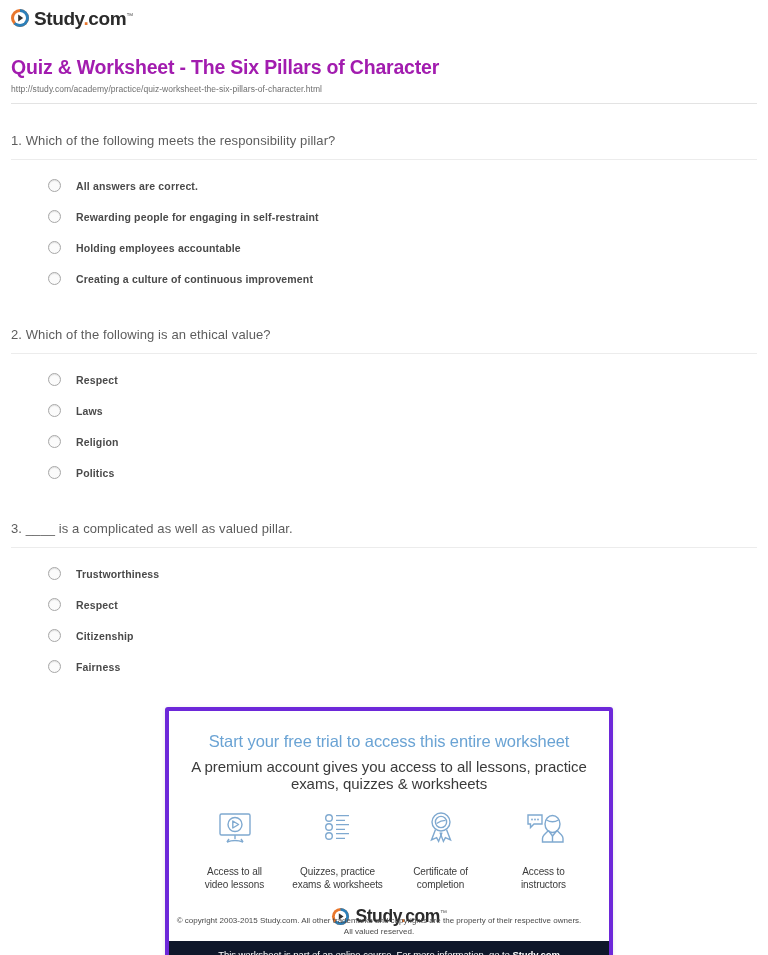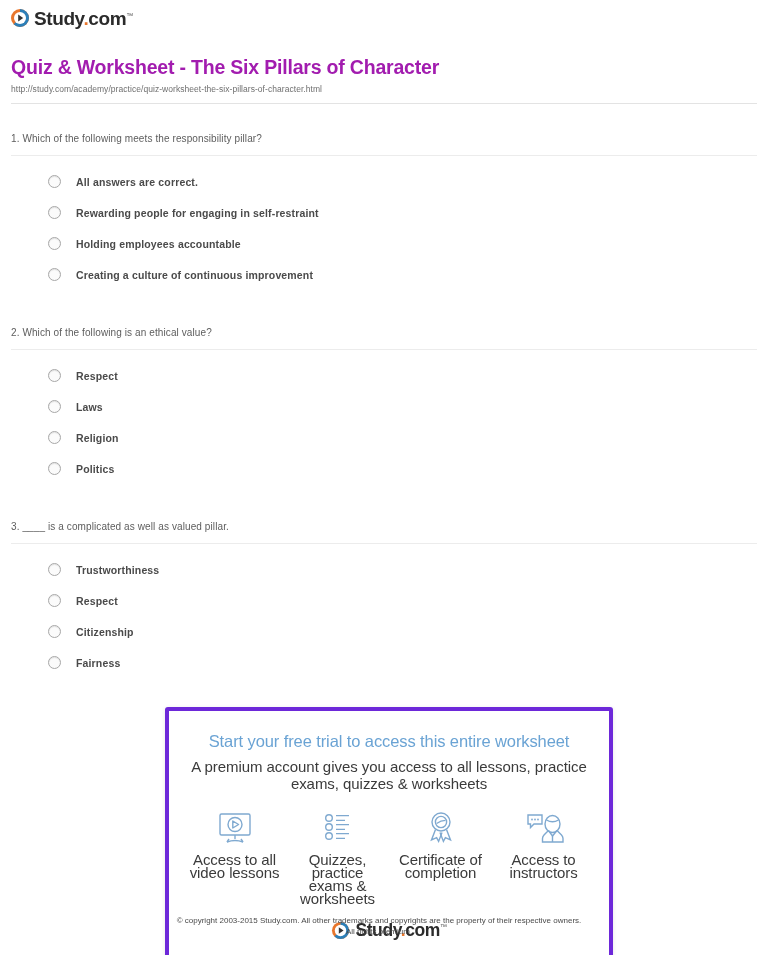--- a/index.html
+++ b/index.html
@@ -69,21 +69,21 @@
     left: 11px;
     top: 103px;
     width: 746px;
     height: 1px;
     background: #e3e3e3;
   }
 
   
   .question-block { position: absolute; left: 0; width: 768px; }
   .q-text {
-    font-size: 10px;
+    font-size: 13px;
     color: #5d5d5d;
     letter-spacing: 0.1px;
     padding-left: 11px;
     white-space: nowrap;
   }
   .q-rule {
     margin-top: 11px;
     margin-left: 11px;
     width: 746px;
     height: 1px;
@@ -150,22 +150,22 @@
   }
   .feature {
     flex: 1 1 0;
     text-align: center;
     display: flex;
     flex-direction: column;
     align-items: center;
   }
   .feature-icon { height: 36px; display: flex; align-items: center; justify-content: center; }
   .feature-label {
-    margin-top: 7px;
-    font-size: 15px;
+    margin-top: 19px;
+    font-size: 10px;
     line-height: 13px;
     color: #3b3b3b;
     letter-spacing: -0.1px;
   }
   .promo-logo {
     display: flex;
     align-items: center;
     justify-content: center;
     gap: 4px;
     padding: 16px 0 14px 0;
@@ -372,16 +372,16 @@
         </svg>
       </span>
       <span class="brand-word"><span>Study</span><span class="dot">.</span><span>com</span><span class="brand-tm">™</span></span>
     </div>
 
     <div class="promo-banner"><span>This worksheet is part of an online course. For more information, go to </span><b>Study.com</b></div>
   </div>
 
   <div class="footer">
     <div>© copyright 2003-2015 Study.com. All other trademarks and copyrights are the property of their respective owners.</div>
-    <div>All rights premium.</div>
+    <div>All valued reserved.</div>
   </div>
 
 </div>
 
 </body></html>

